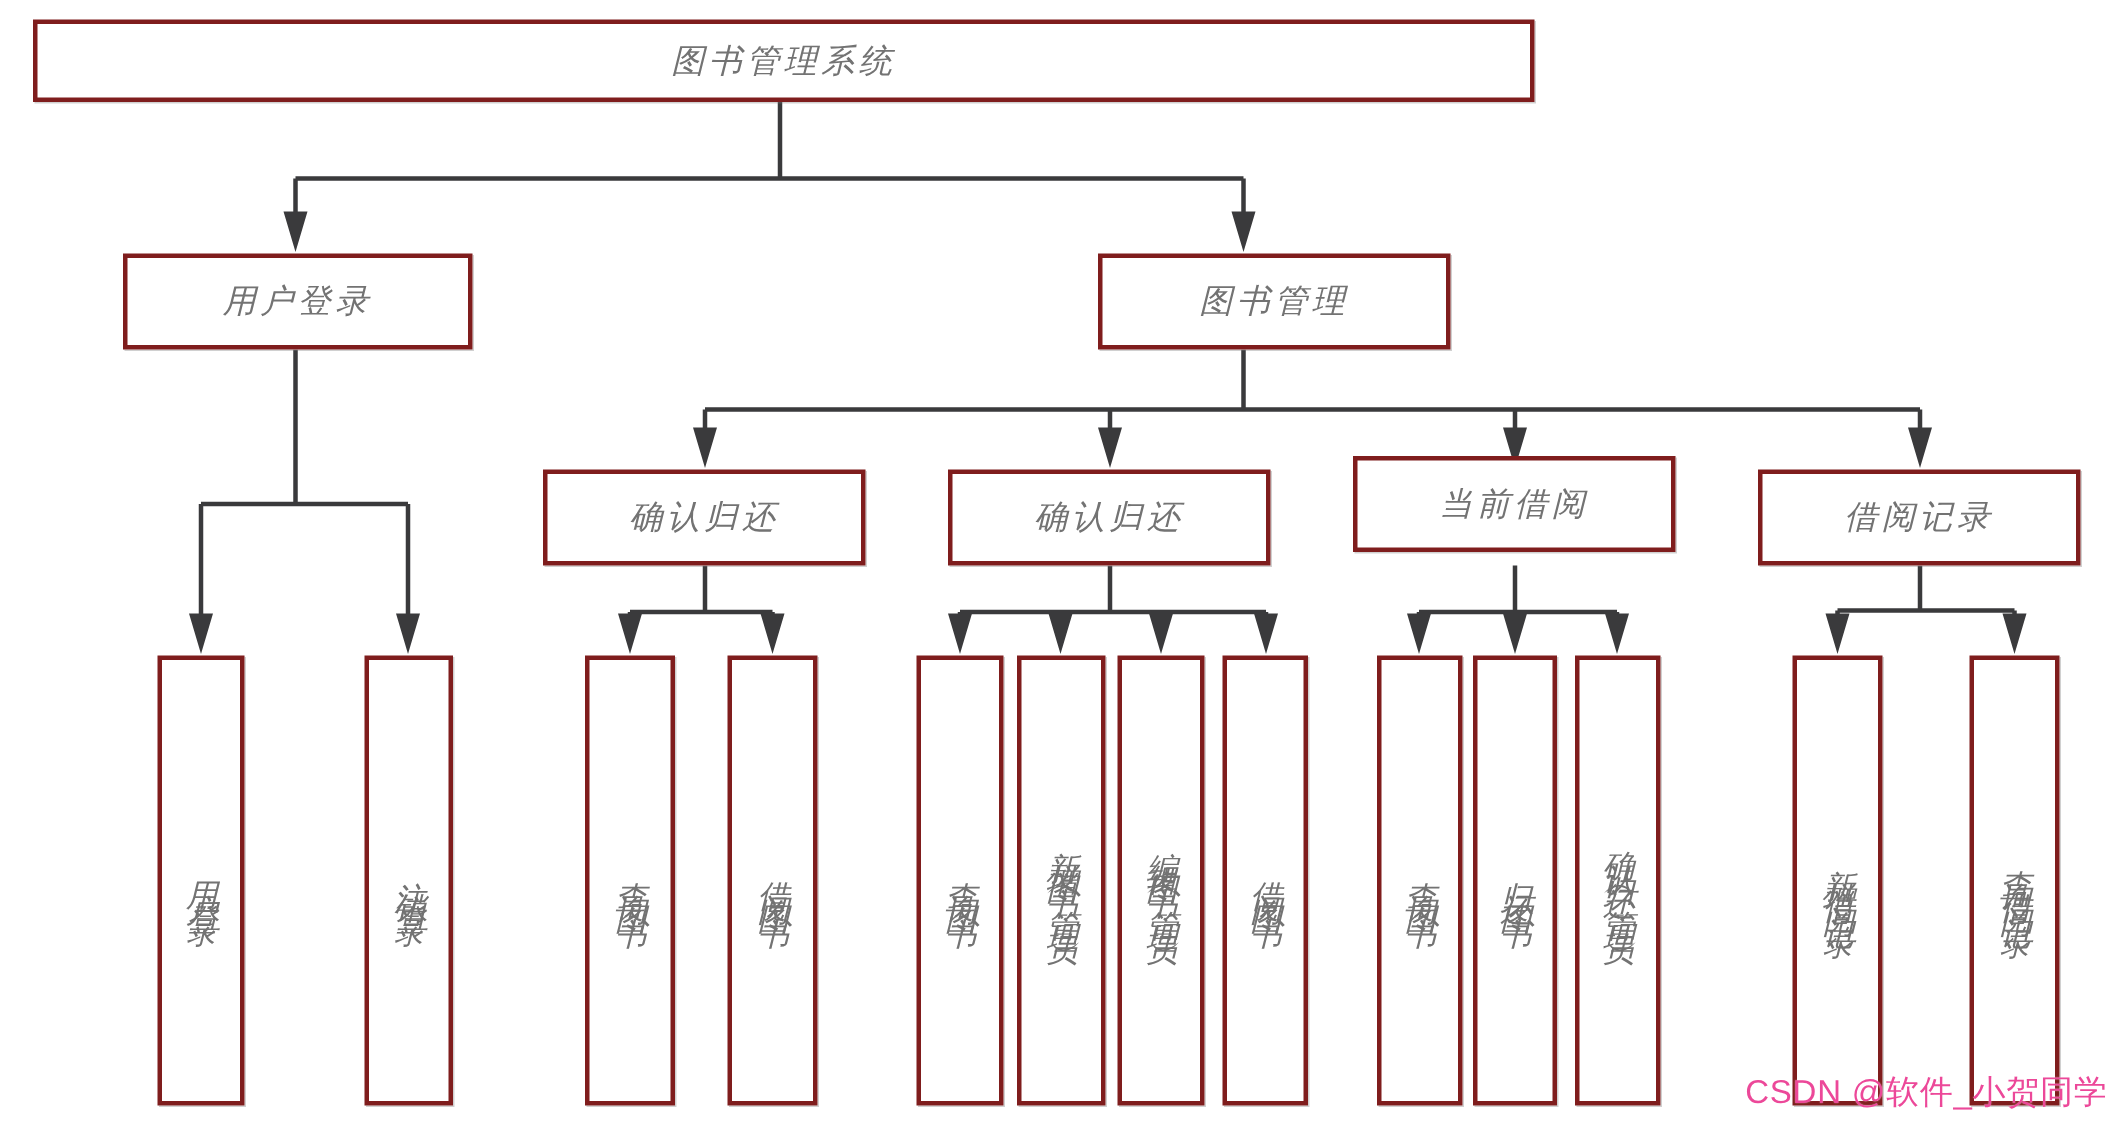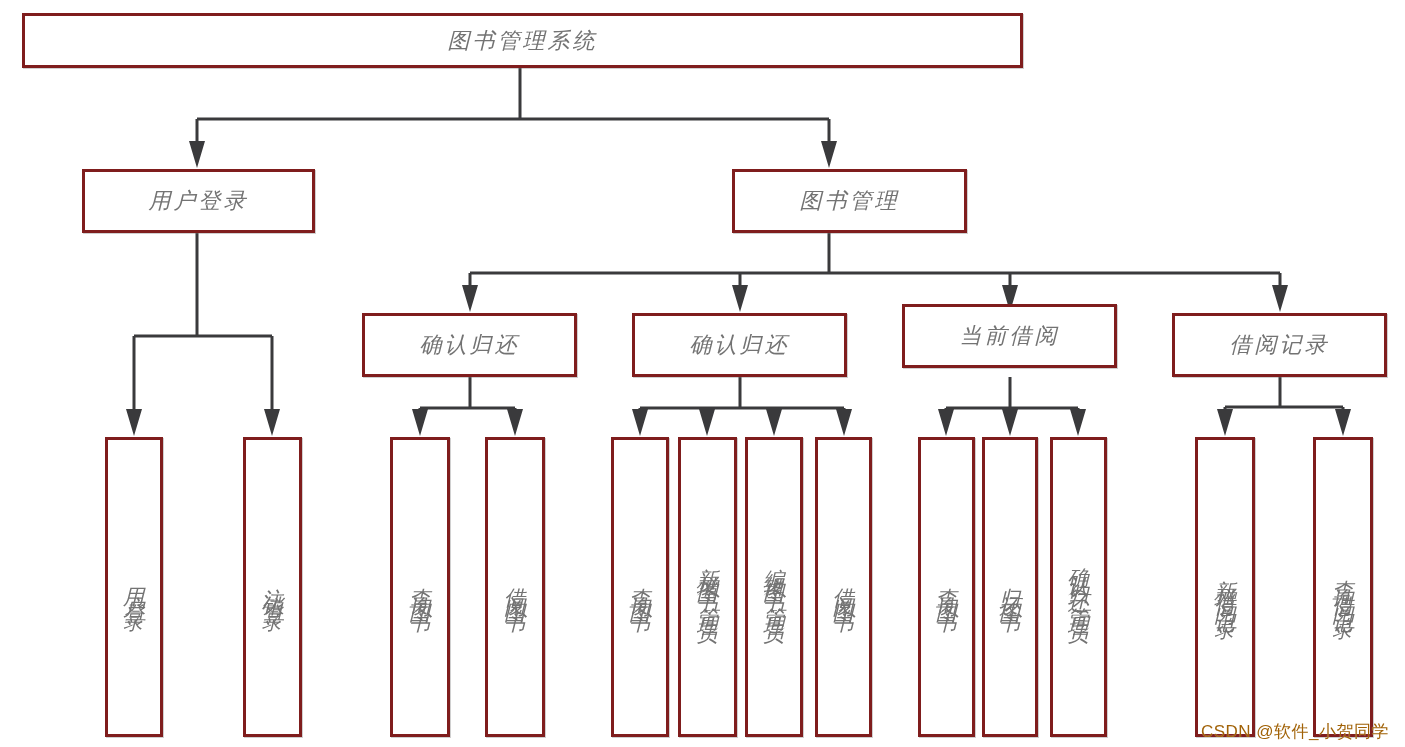--- a/index.html
+++ b/index.html
@@ -41,24 +41,24 @@
   }
   .leaf {
     writing-mode: vertical-rl;
     text-orientation: mixed;
     font-size: 21px;
     letter-spacing: 8px;
     white-space: normal;
   }
   .watermark {
     position: absolute;
-    right: 16px;
+    right: 0;
     bottom: 4px;
-    font-size: 17px;
-    color: #a16207;
+    font-size: 22px;
+    color: #ec4899;
     letter-spacing: 0.5px;
     z-index: 5;
     text-shadow: 0 0 1px rgba(255,255,255,0.6);
   }
 </style>
 </head>
 <body>
 
 <div class="canvas">
 

